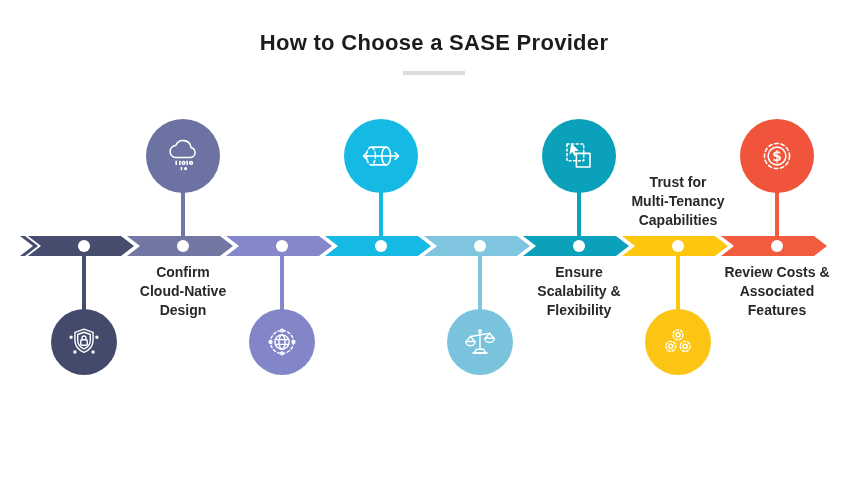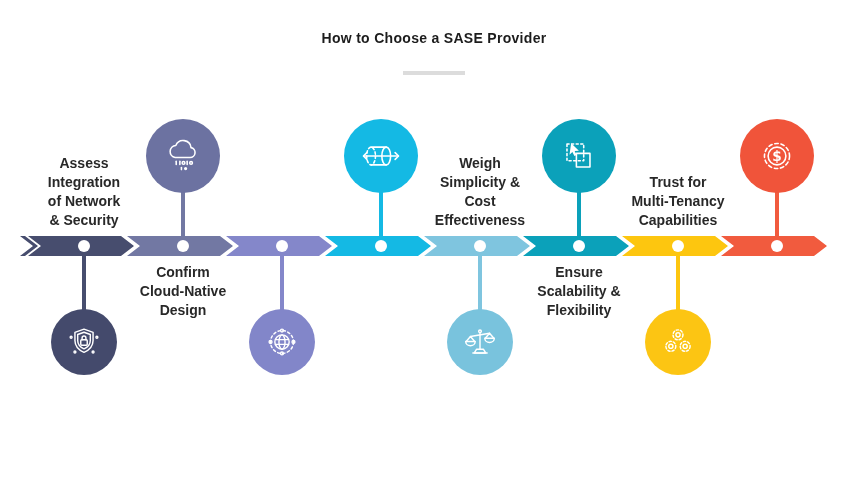--- a/index.html
+++ b/index.html
@@ -2,21 +2,21 @@
 <html><head>
 <meta charset="utf-8">
 <style>
   html,body{margin:0;padding:0;background:#fff;}
   .canvas{
     position:relative;width:868px;height:488px;background:#ffffff;overflow:hidden;
     font-family:"Liberation Sans","DejaVu Sans",sans-serif;
   }
   .title{
     position:absolute;top:30px;left:0;width:100%;text-align:center;
-    font-size:14px;font-weight:bold;color:#1c1c1c;letter-spacing:.3px;margin:0;
+    font-size:22px;font-weight:bold;color:#1c1c1c;letter-spacing:.3px;margin:0;
   }
   .title-divider{
     position:absolute;top:71px;left:50%;transform:translateX(-50%);
     width:62px;height:4px;background:#dcdcdc;
   }
   .seg{
     position:absolute;top:236px;height:20px;width:106px;background:var(--c);
     clip-path:polygon(0 0,93px 0,106px 50%,93px 100%,0 100%,13px 50%);
   }
   .sliver{
@@ -57,24 +57,20 @@
   <div class="sliver" style="--c: #474D6E;"></div>
   <div class="seg" style="left: 28px; --c: #474D6E;"></div>
   <div class="seg" style="left: 127px; --c: #7278A3;"></div>
   <div class="seg" style="left: 226px; --c: #8487CA;"></div>
   <div class="seg" style="left: 325px; --c: #14B9E4;"></div>
   <div class="seg" style="left: 424px; --c: #7FC5DF;"></div>
   <div class="seg" style="left: 523px; --c: #0BA1BA;"></div>
   <div class="seg" style="left: 622px; --c: #FDC60F;"></div>
   <div class="seg" style="left: 721px; --c: #F15B3E;"></div>
 
-  <div class="step-label above" style="left:14px">Assess
-Integration
-of Network
-&amp; Security</div>
   <div class="stem down" style="left: 82px; --c: #474D6E;"></div>
   <div class="circle bottom" style="left: 51px; --c: #444A6C;">
     <svg viewBox="0 0 44 44" fill="none" stroke="#fff" stroke-width="1.5" stroke-linecap="round" stroke-linejoin="round">
       <path d="M22 8.5l9.5 3.4v8.6c0 6.8-5.8 10.8-9.5 12.4-3.7-1.6-9.5-5.6-9.5-12.4v-8.6z"></path>
       <path d="M22 11.8l6.6 2.3v6.2c0 4.7-3.9 7.6-6.6 8.9-2.7-1.3-6.6-4.2-6.6-8.9v-6.2z"></path>
       <rect x="18.6" y="19.6" width="6.8" height="5.8" rx="1"></rect>
       <path d="M20 19.6v-1.9a2 2 0 0 1 4 0v1.9"></path>
       <circle cx="8.5" cy="17" r="1"></circle>
         <circle cx="35.5" cy="17" r="1"></circle>
       <circle cx="12.5" cy="32.5" r="1"></circle>
@@ -122,24 +118,20 @@
       <path d="M12.5 13.5h14.5M12.5 30.5h14.5"></path>
       <ellipse cx="27" cy="22" rx="4.2" ry="8.5"></ellipse>
       <ellipse cx="12.5" cy="22" rx="4.2" ry="8.5" stroke-dasharray="2.2 2.4"></ellipse>
       <path d="M5.5 22h33"></path>
       <path d="M8.5 18.8L5.2 22l3.3 3.2"></path>
       <path d="M35.5 18.8L38.8 22l-3.3 3.2"></path>
     </svg>
   </div>
   <div class="dot" style="left:375px"></div>
 
-  <div class="step-label above" style="left:410px">Weigh
-Simplicity &amp;
-Cost
-Effectiveness</div>
   <div class="stem down" style="left: 478px; --c: #7FC5DF;"></div>
   <div class="circle bottom" style="left: 447px; --c: #79C3DD;">
     <svg viewBox="0 0 44 44" fill="none" stroke="#fff" stroke-width="1.5" stroke-linecap="round" stroke-linejoin="round">
       <path d="M22 12.5v17"></path>
       <circle cx="22" cy="10.8" r="1.4"></circle>
       <path d="M12 16.3l20-3.5"></path>
       <path d="M7.5 21.5l4.5-5.2 4.5 5.2"></path>
       <path d="M7 21.5a5 4.5 0 0 0 10 0z"></path>
       <path d="M27.5 18l4.5-5.2 4.5 5.2"></path>
       <path d="M27 18a5 4.5 0 0 0 10 0z"></path>
@@ -180,14 +172,17 @@
 
   <div class="stem up" style="left: 775px; --c: #F15B3E;"></div>
   <div class="circle top" style="left: 740px; --c: #F0543A;">
     <svg viewBox="0 0 44 44" fill="none" stroke="#fff" stroke-width="1.5" stroke-linecap="round" stroke-linejoin="round">
       <circle cx="22" cy="22" r="12" stroke-dasharray="3.4 2.6"></circle>
       <circle cx="22" cy="22" r="8.5"></circle>
       <text x="22" y="27" font-size="13" font-weight="bold" font-family="DejaVu Sans, sans-serif" fill="#fff" stroke="none" text-anchor="middle">$</text>
     </svg>
   </div>
   <div class="dot" style="left:771px"></div>
+  <div class="step-label below" style="left:702px">Review Costs &amp;
+Associated
+Features</div>
 
 </div>
 
 </body></html>

